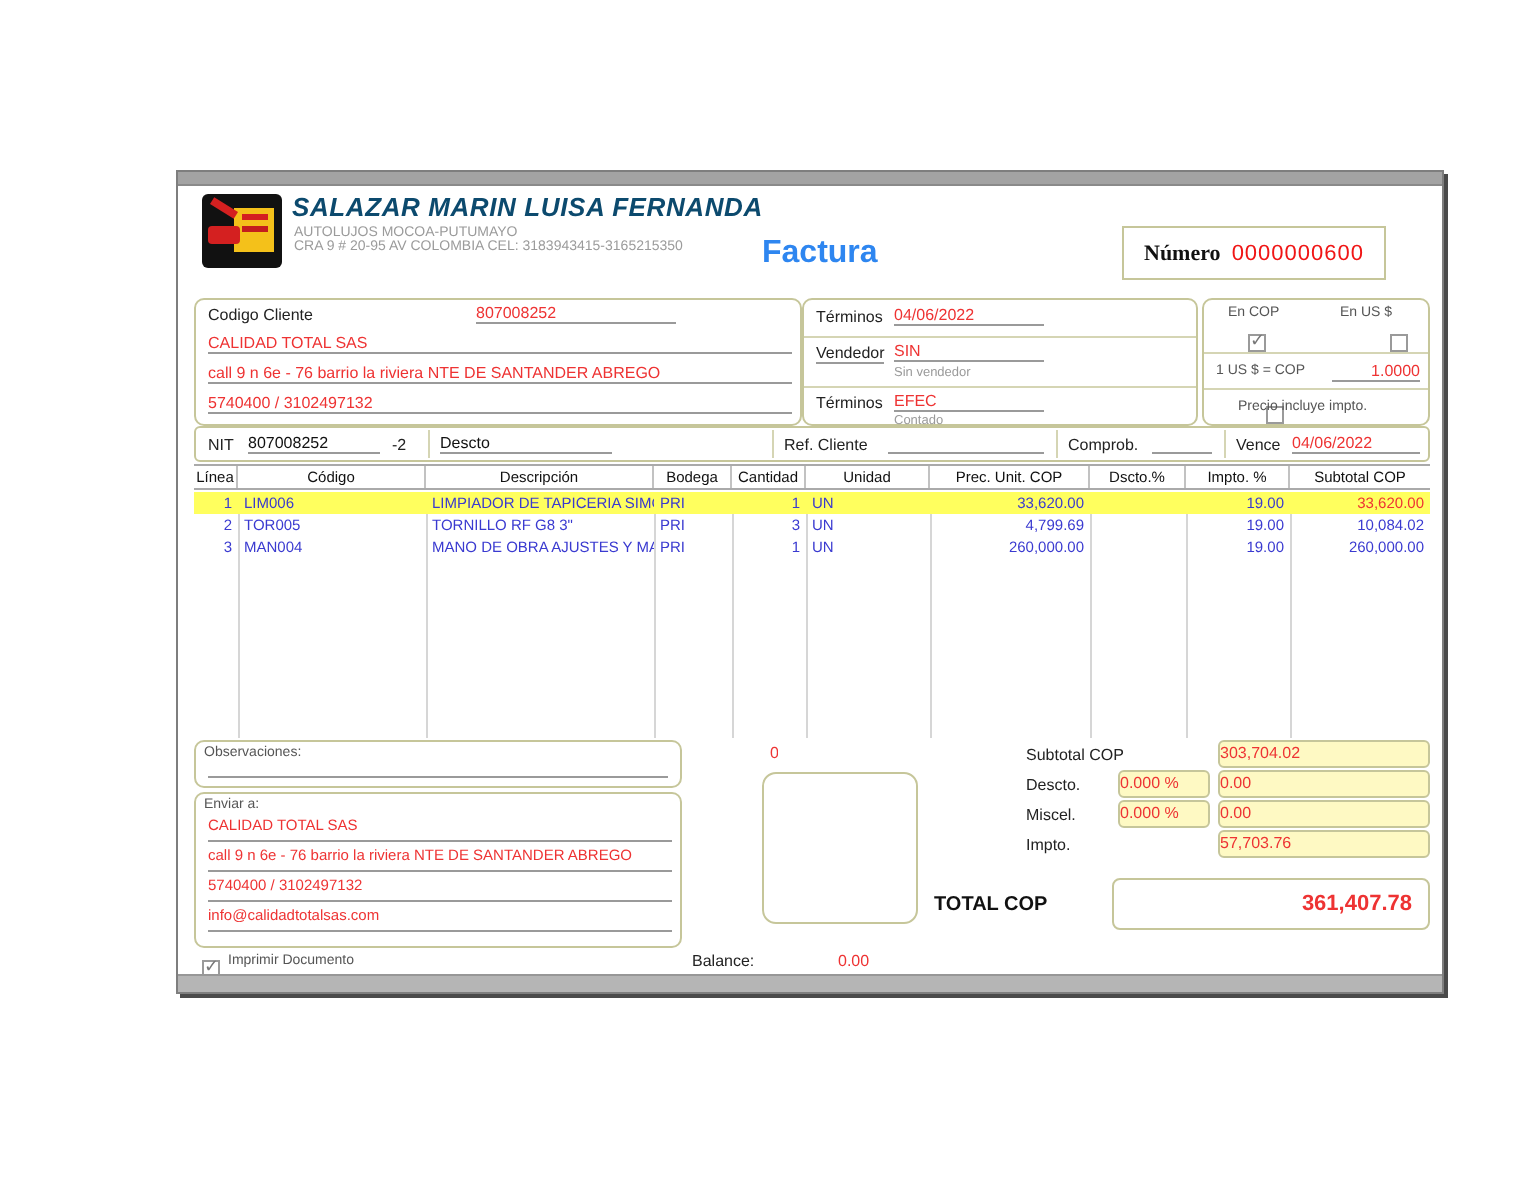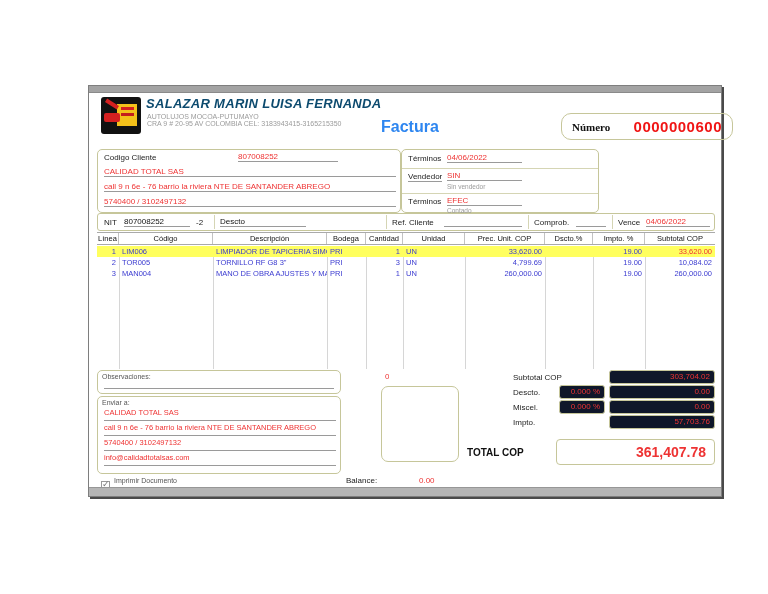--- a/index.html
+++ b/index.html
@@ -21,25 +21,25 @@
   .logo .r1 { position:absolute; left:4px; top:5px; width:14px; height:4px; background:#d42020; transform:rotate(32deg); }
   .logo .r2 { position:absolute; left:3px; top:16px; width:16px; height:9px; background:#d42020; border-radius:2px; }
   .logo .r3 { position:absolute; right:7px; top:10px; width:13px; height:3px; background:#d42020; }
   .logo .r4 { position:absolute; right:7px; top:16px; width:13px; height:3px; background:#c41d1d; }
 
   .company-name { left:57px; top:10px; font-size:13px; font-weight:bold; font-style:italic;
                   color:#0c4a6e; letter-spacing:0.3px; white-space:nowrap; }
   .company-sub { left:58px; color:#9b9b9b; font-size:7px; white-space:nowrap; }
   .factura { left:292px; top:32px; font-size:16px; font-weight:bold; color:#2e86f0; }
 
-  .numero-box { left:472px; top:27px; width:172px; height:27px; border:1px solid #c6c69a;
-                border-radius:10px; display:flex; align-items:center; justify-content:space-between;
+  .numero-box { left:472px; top:27px; width:132px; height:27px; border:1px solid #c6c69a;
+                border-radius:0; display:flex; align-items:center; justify-content:space-between;
                 padding:0 10px;text-align:center; }
   .numero-label { font-family:"Liberation Serif", serif; font-weight:bold; font-size:11px; color:#111; }
-  .numero-value { font-size:15px; font-weight:bold; color:#f01515; letter-spacing:0.5px; }
+  .numero-value { font-size:11px; font-weight:normal; color:#f01515; letter-spacing:0.5px; }
 
   .panel { border:1px solid #c6c69a; border-radius:5px; background:#fff; }
 
   .lbl { font-size:8px; color:#222; white-space:nowrap; }
   .lbl-sm { font-size:7px; color:#555; white-space:nowrap; }
   .sub { font-size:6.5px; color:#9a9a9a; white-space:nowrap; }
   .uline { border-bottom:1px solid #9a9a9a; }
   .val { font-size:8px; color:#ee3333; white-space:nowrap; overflow:hidden; }
   .blank-field { border-bottom:1px solid #9a9a9a; height:10px; }
 
@@ -64,23 +64,23 @@
   .trow { position:relative; display:flex; height:11px; font-size:7.5px; color:#3a3ad0;
           line-height:11px; }
   .trow.selected { background:#ffff5e; }
   .trow span { white-space:nowrap; overflow:hidden; display:block; }
   .ta-r { text-align:right; padding-right:3px; }
   .ta-l { text-align:left; padding-left:3px; }
   .trow.selected .cell-subtotal { color:#ee3333; }
 
   
   .valbox { border:1px solid #c6c69a; border-radius:3px; height:14px; font-size:8px;
-            color:#ee3333; text-align:right; line-height:12px; padding-right:4px; background:#0f172a; }
+            color:#ee3333; line-height:12px; padding-right:4px; background:#fef9c3; }
   .total-box { left:467px; top:353px; width:159px; height:26px; border:1px solid #c6c69a;
-               border-radius:4px; font-size:14px; font-weight:bold; color:#ee3333;
+               border-radius:4px; font-size:11px; font-weight:bold; color:#ee3333;
                text-align:right; line-height:24px; padding-right:8px; }
   .total-label { left:378px; top:361px; font-size:10px; font-weight:bold; color:#111; }
 
   .redline { font-size:7.5px; color:#ee3333; border-bottom:1px solid #9a9a9a; height:13px;
              white-space:nowrap; overflow:hidden; }
 </style>
 </head>
 <body>
 
 <div class="window">
@@ -121,20 +121,32 @@
     <span class="abs lbl uline" style="left:6px; top:22px;">Vendedor</span>
     <span class="abs val uline" style="left:45px; top:21px; width:75px;">SIN</span>
     <span class="abs sub" style="left:45px; top:33px;">Sin vendedor</span>
     <div class="hdiv" style="top:43px;"></div>
     <span class="abs lbl" style="left:6px; top:47px;">Términos</span>
     <span class="abs val uline" style="left:45px; top:46px; width:75px;">EFEC</span>
     <span class="abs sub" style="left:45px; top:57px;">Contado</span>
   </div>
 
   
+  <div class="abs panel" style="left:512px; top:63px; width:114px; height:64px;">
+    <span class="abs lbl-sm" style="left:12px; top:3px;">En COP</span>
+    <span class="abs cb checked" style="left:22px; top:13px;"></span>
+    <span class="abs lbl-sm" style="left:68px; top:3px;">En US $</span>
+    <span class="abs cb" style="left:80px; top:13px;"></span>
+    <div class="hdiv" style="top:26px;"></div>
+    <span class="abs lbl-sm" style="left:6px; top:32px;">1 US $ = COP</span>
+    <span class="abs val uline" style="left:64px; top:31px; width:44px; text-align:right;">1.0000</span>
+    <div class="hdiv" style="top:44px;"></div>
+    <span class="abs cb" style="left:4px; top:49px;"></span>
+    <span class="abs lbl-sm" style="left:17px; top:50px;">Precio incluye impto.</span>
+  </div>
 
   
   <div class="abs panel" style="left:8px; top:127px; width:618px; height:18px; border-radius:3px;">
     <span class="abs lbl" style="left:6px; top:4px;">NIT</span>
     <span class="abs lbl uline" style="left:26px; top:3px; width:66px; color:#111;">807008252</span>
     <span class="abs lbl" style="left:98px; top:4px;">-2</span>
     <div class="vdiv" style="left:116px;"></div>
     <span class="abs lbl uline" style="left:122px; top:3px; width:86px; color:#111;">Descto</span>
     <div class="vdiv" style="left:288px;"></div>
     <span class="abs lbl" style="left:294px; top:4px;">Ref. Cliente</span>

